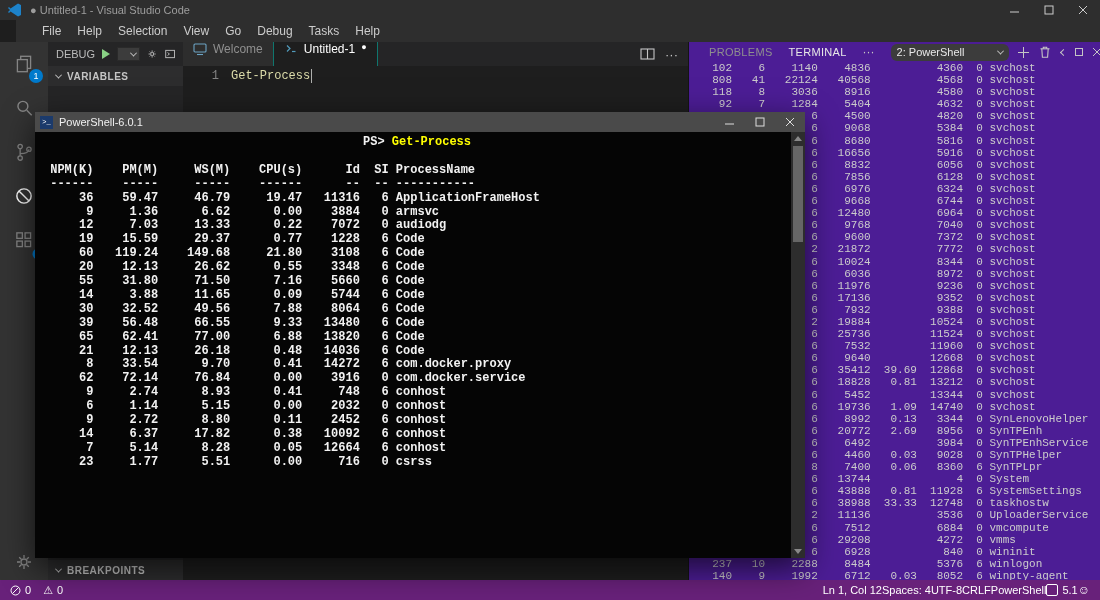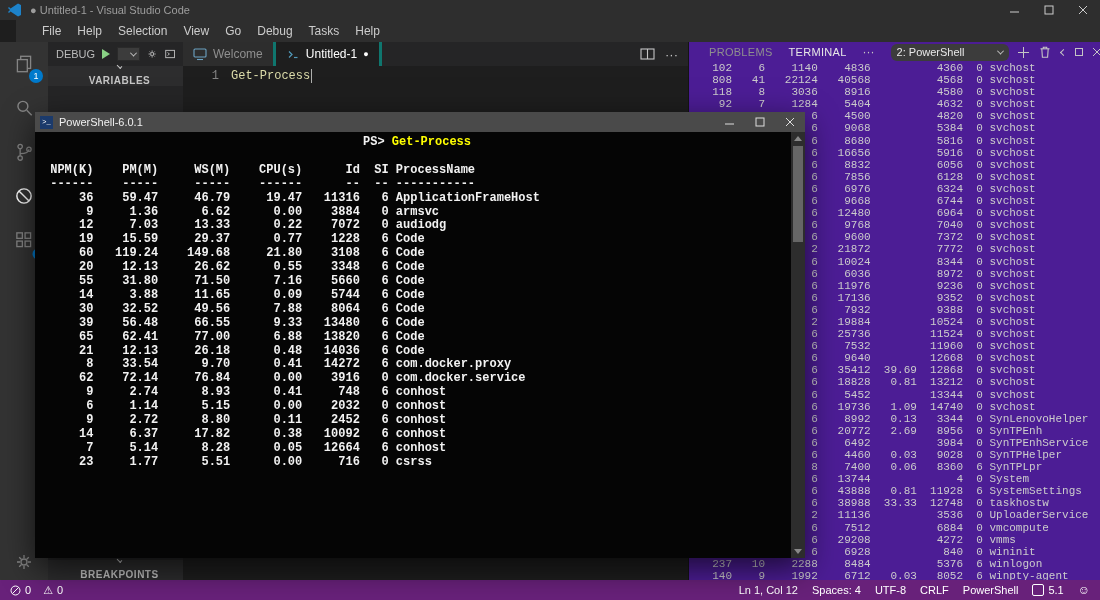--- a/index.html
+++ b/index.html
@@ -29,33 +29,33 @@
 
   
   .sidebar { position:absolute; left:48px; top:42px; width:135px; bottom:20px; background:#252526; }
   .debugbar { height:24px; display:flex; align-items:center; padding:0 8px; gap:7px; }
   .debug-title { font-size:11px; color:#bbbbbb; }
   .play { width:0; height:0; border-left:8px solid #89d185;
           border-top:5px solid transparent; border-bottom:5px solid transparent; }
   .cfg { width:30px; height:14px; background:#3c3c3c; border:1px solid #2a2a2a;
          display:flex; align-items:center; justify-content:flex-end; padding-right:3px; }
   .section-h { height:20px; background:#2d2d2e; display:flex; align-items:center; gap:6px;
-               padding-left:8px; font-size:10px; font-weight:bold; letter-spacing:.5px; color:#c5c5c5;flex-direction:column; }
+               padding-left:8px; font-size:10px; font-weight:bold; letter-spacing:.5px; color:#c5c5c5; }
   .section-h.bp { position:absolute; left:0; right:0; bottom:0; }
 
   .chev { display:inline-block; width:5px; height:5px;
           border-right:1px solid #c5c5c5; border-bottom:1px solid #c5c5c5; }
   .chev.down { transform:rotate(45deg) translate(-1px,-1px); }
   .chev.left { transform:rotate(135deg); }
 
   
   .tabsbar { position:absolute; left:183px; top:42px; width:505px; height:24px;
              background:#252526; display:flex; }
-  .tab { display:flex; align-items:center; gap:6px; padding:0 10px; font-size:12px;
-         height:24px; border-right:3px solid #0f766e; }
+  .tab { display:flex; align-items:flex-start; gap:6px; padding:0 10px; font-size:12px;
+         height:24px; border-right:1px solid #0f766e; }
   .tab.inactive { background:#2d2d2d; color:#8f8f8f; }
   .tab.active { background:#1e1e1e; color:#ffffff; }
   .dirty { font-size:9px; color:#ffffff; }
   .tabs-right { margin-left:auto; display:flex; align-items:center; gap:10px;
                 padding-right:10px; color:#c5c5c5; font-size:13px; }
 
   .editor { position:absolute; left:183px; top:66px; width:505px; bottom:20px; background:#1e1e1e; }
   .codeline { position:absolute; left:0; top:3px; display:flex; align-items:center;
               font-family:"Liberation Mono", monospace; font-size:12px; }
   .ln { width:36px; text-align:right; color:#858585; margin-right:12px; }
@@ -78,21 +78,21 @@
   .plus::after { left:0; top:5px; width:11px; height:1px; }
   .pbox { width:8px; height:8px; border:1px solid #c5c5c5; }
   .term { position:absolute; left:0; top:20px; right:0; bottom:0; overflow:hidden;
           font-family:"Liberation Mono", monospace; font-size:11px; line-height:12.1px;
           color:#cccccc; padding-left:10px; }
 
   
   .statusbar { position:absolute; left:0; bottom:0; width:1100px; height:20px; background:#68217a;
                display:flex; align-items:center; color:#ffffff; font-size:11px; padding:0 10px; gap:12px; }
   .sb-item { display:flex; align-items:center; gap:4px; }
-  .sb-right { margin-left:auto; display:flex; align-items:center; gap:14px; }
+  .sb-right { margin-left:auto; display:flex; align-items:center; }
   .psver { width:12px; height:12px; border:1px solid #ffffff; border-radius:2px;
            font-size:7px; display:flex; align-items:center; justify-content:center; }
   .smiley { font-size:12px; }
   .warnglyph { font-size:11px; }
 
   
   .pswin { position:absolute; left:35px; top:112px; width:770px; height:446px; z-index:20;
            background:#050505; box-shadow:0 10px 30px rgba(0,0,0,.65); }
   .ps-titlebar { height:20px; background:#4a4a4a; display:flex; align-items:center;
                  padding-left:5px; gap:6px; }

